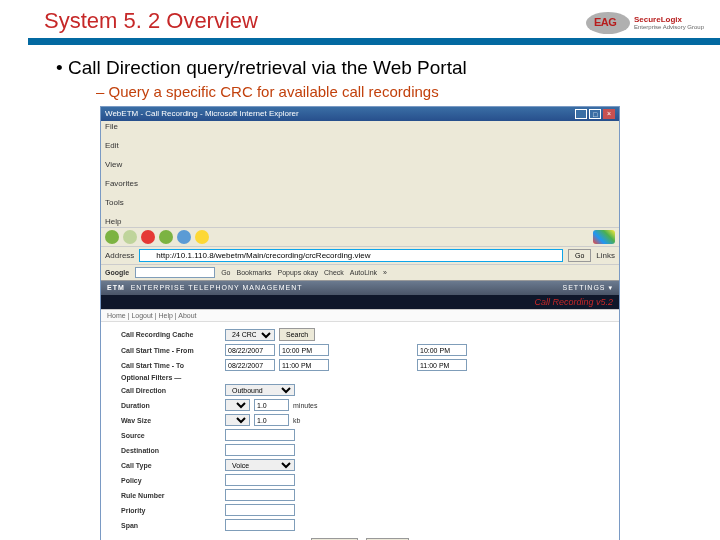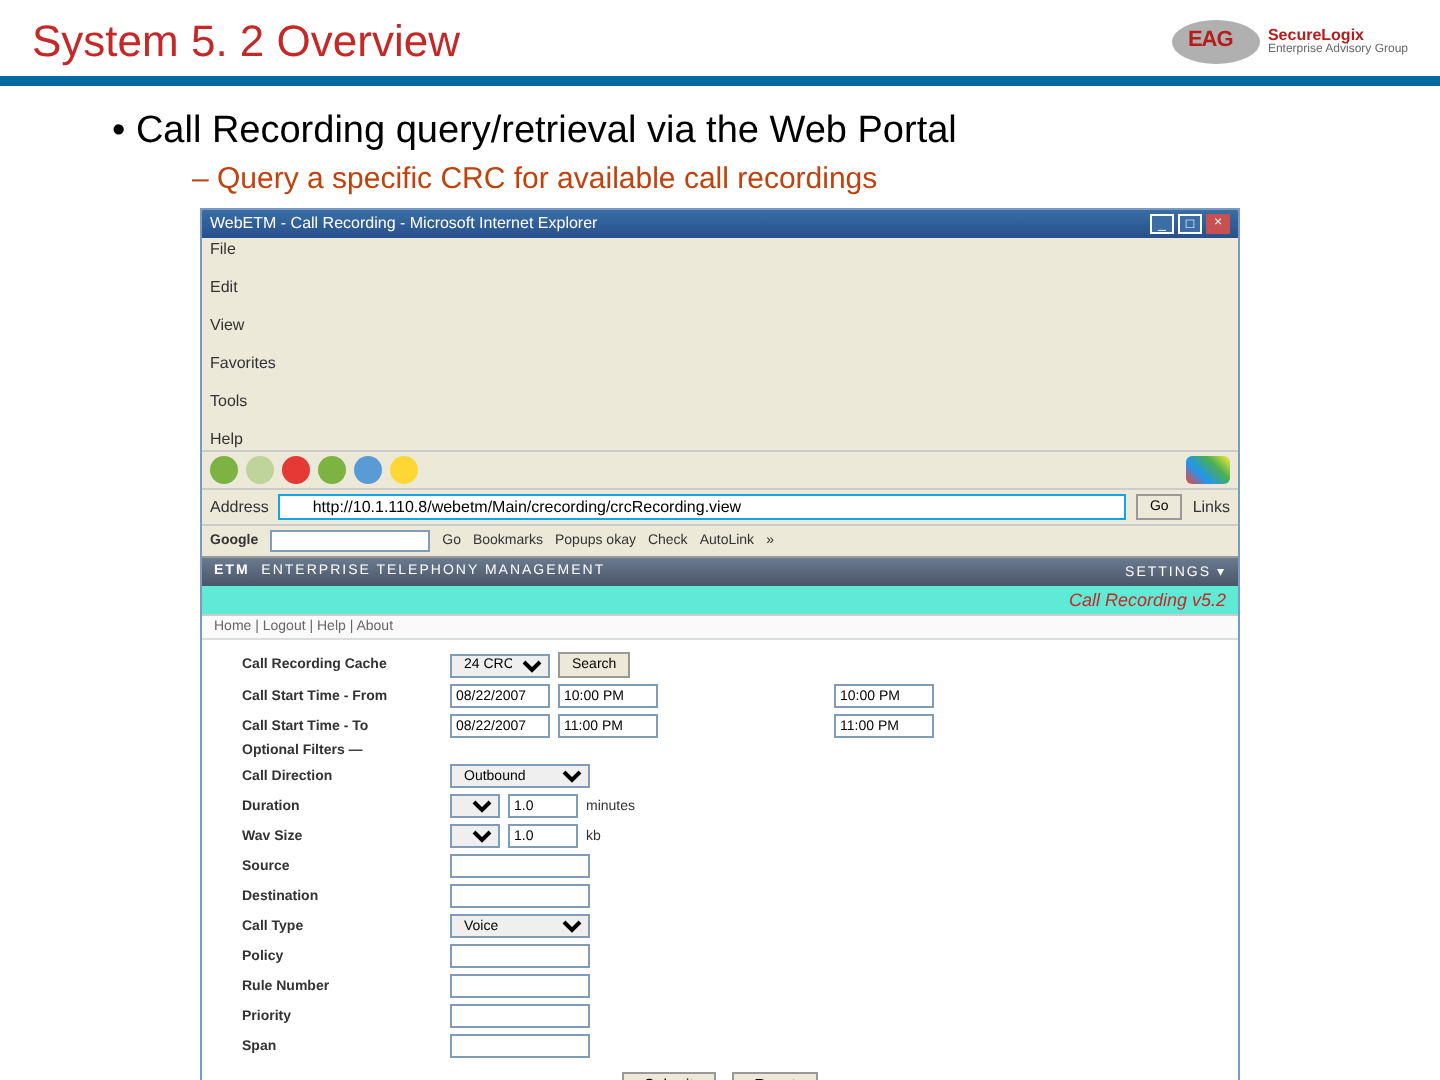--- a/index.html
+++ b/index.html
@@ -1,17 +1,17 @@
 <!DOCTYPE html>
 <html><head>
 <meta charset="utf-8">
 <style>
   * { box-sizing: border-box; margin: 0; padding: 0; }
   body { width: 720px; height: 540px; font-family: Arial, sans-serif; background: #fff; position: relative; }
-  .header { display: flex; justify-content: space-between; align-items: center; padding: 8px 16px 4px 16px; border-bottom: 5px solid #0369a1; }
+  .header { display: flex; justify-content: space-between; align-items: flex-end; padding: 8px 16px 4px 16px; border-bottom: 7px solid #0369a1; margin-left: 28px; }
   .title { color: #c62828; font-size: 22px; font-weight: 400; }
   .logo { display: flex; align-items: center; gap: 4px; }
   .logo-oval { width: 44px; height: 22px; background: #b0b0b0; border-radius: 50%; position: relative; }
   .logo-oval::after { content: "EAG"; color: #b71c1c; font-weight: bold; font-size: 11px; position: absolute; left: 8px; top: 4px; letter-spacing: -0.5px; }
   .logo-text { font-size: 8px; line-height: 1; }
   .logo-text .lt1 { color: #b71c1c; font-weight: bold; }
   .logo-text .lt2 { color: #666; font-size: 6px; }
   .content { padding: 12px 40px 0 40px; }
   .bullet-main { font-size: 19px; color: #000; margin-left: 16px; }
   .bullet-main::before { content: "• "; }
@@ -27,21 +27,21 @@
   .tb-btn { width: 14px; height: 14px; border-radius: 50%; background: #7cb342; display: inline-block; }
   .tb-btn.blue { background: #5b9bd5; }
   .tb-btn.red { background: #e53935; }
   .tb-btn.yellow { background: #fdd835; }
   .msn { width: 22px; height: 14px; margin-left: auto; background: linear-gradient(45deg,#f44336,#2196f3,#4caf50,#ffeb3b); border-radius: 3px; }
   .addrbar { background: #ece9d8; padding: 2px 4px; display: flex; gap: 5px; align-items: center; border-bottom: 1px solid #ccc; }
   .addrbar input { flex: 1; font-size: 8px; height: 13px; padding: 0 16px; border: 1px solid #0ea5e9; }
   .googlebar { background: #ece9d8; padding: 2px 4px; display: flex; gap: 6px; align-items: center; border-bottom: 1px solid #999; font-size: 7px; }
   .googlebar input { width: 80px; height: 11px; border: 1px solid #7f9db9; }
   .etm-banner { background: linear-gradient(#6b7a8f, #4a5568); color: #fff; padding: 3px 6px; display: flex; justify-content: space-between; font-size: 7px; letter-spacing: 1px; }
-  .etm-sub { background: #5eead4; text-align: right; padding: 2px 6px; color: #c62828; font-size: 9px; font-style: italic; border-bottom: 1px solid #ccc; }
+  .etm-sub { background: #0f172a; text-align: right; padding: 2px 6px; color: #c62828; font-size: 9px; font-style: italic; border-bottom: 1px solid #ccc; }
   .navlinks { background: #fafafa; padding: 2px 6px; font-size: 7px; color: #666; border-bottom: 1px solid #ddd; }
   .form-area { background: #fff; padding: 6px 20px; }
   .form-row { display: flex; align-items: center; gap: 4px; margin-bottom: 3px; font-size: 7px; }
   .form-row label { width: 100px; font-weight: bold; }
   .form-row input[type=text], .form-row select { font-size: 7px; height: 12px; border: 1px solid #7f9db9; padding: 0 2px; }
   .w50 { width: 50px; } .w35 { width: 35px; } .w25 { width: 25px; } .w70 { width: 70px; }
   .sbtn { font-size: 7px; height: 13px; padding: 0 6px; border: 1px solid #999; background: #ece9d8; }
   .opt-hdr { font-size: 7px; font-weight: bold; margin: 3px 0; }
   .btn-row { text-align: center; padding: 4px 0; }
   .btn-row button { font-size: 8px; padding: 1px 10px; margin: 0 3px; border: 1px solid #999; background: #ece9d8; }
@@ -61,21 +61,21 @@
   <div class="logo">
     <div class="logo-oval"></div>
     <div class="logo-text">
       <div class="lt1">SecureLogix</div>
       <div class="lt2">Enterprise Advisory Group</div>
     </div>
   </div>
 </div>
 
 <div class="content">
-  <div class="bullet-main">Call Recording query/retrieval via the Web Portal</div>
+  <div class="bullet-main">Call Direction query/retrieval via the Web Portal</div>
   <div class="bullet-sub">Query a specific CRC for available call recordings</div>
 
   <div class="screenshot">
     <div class="ie-title">
       <span>WebETM - Call Recording - Microsoft Internet Explorer</span>
       <span class="ie-ctrls">
         <span>_</span>
         <span>□</span>
         <span>×</span>
       </span>

